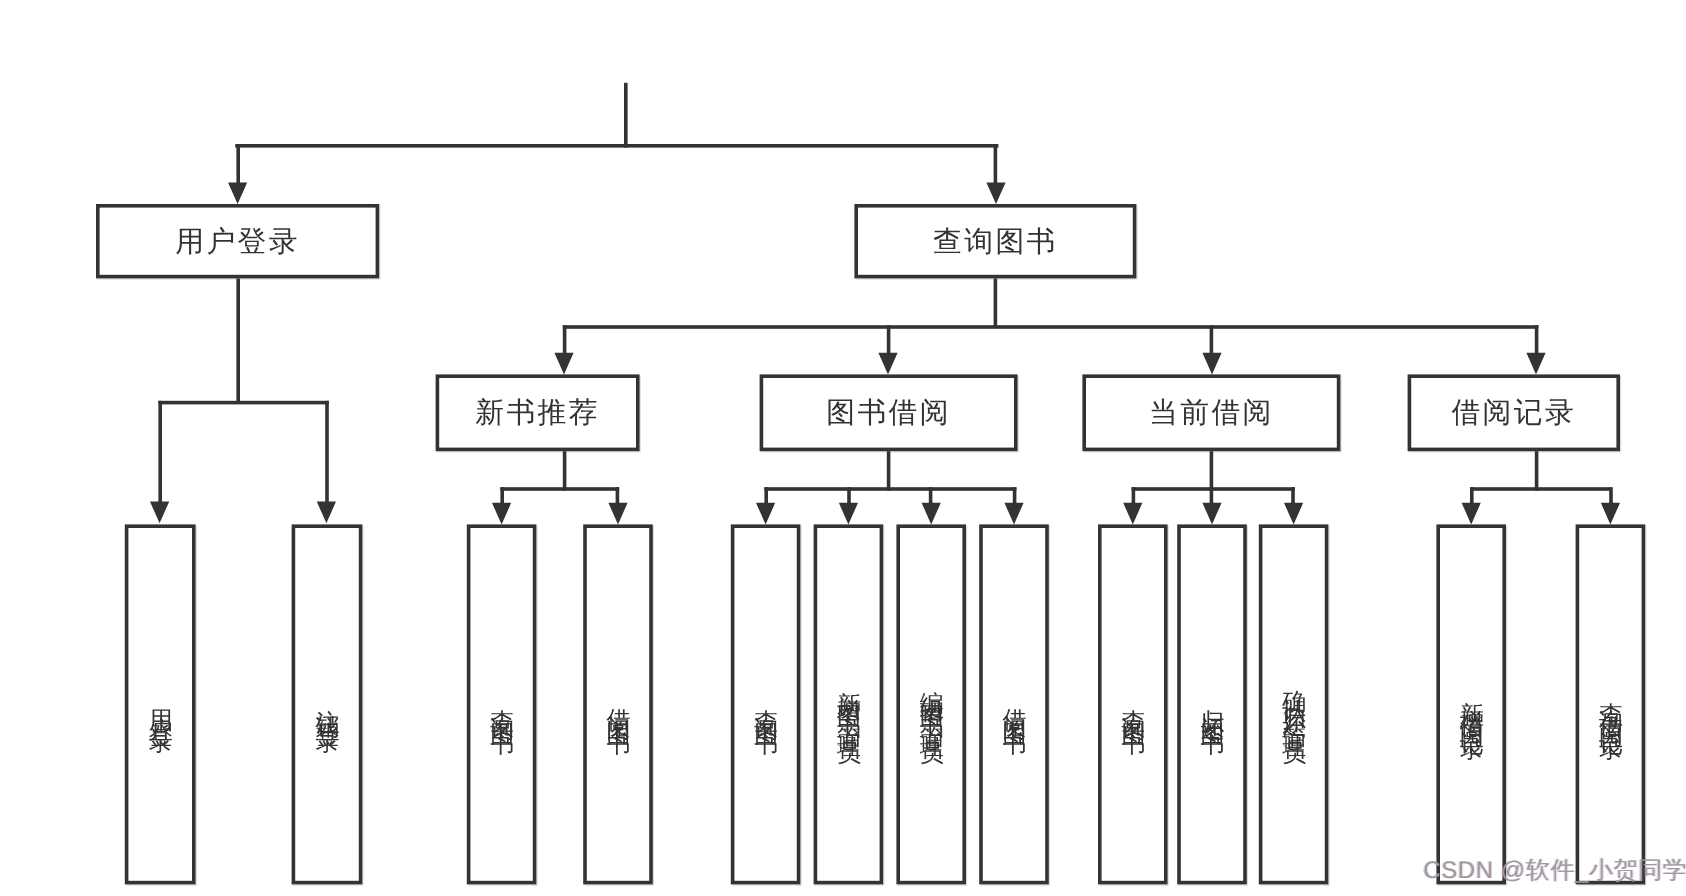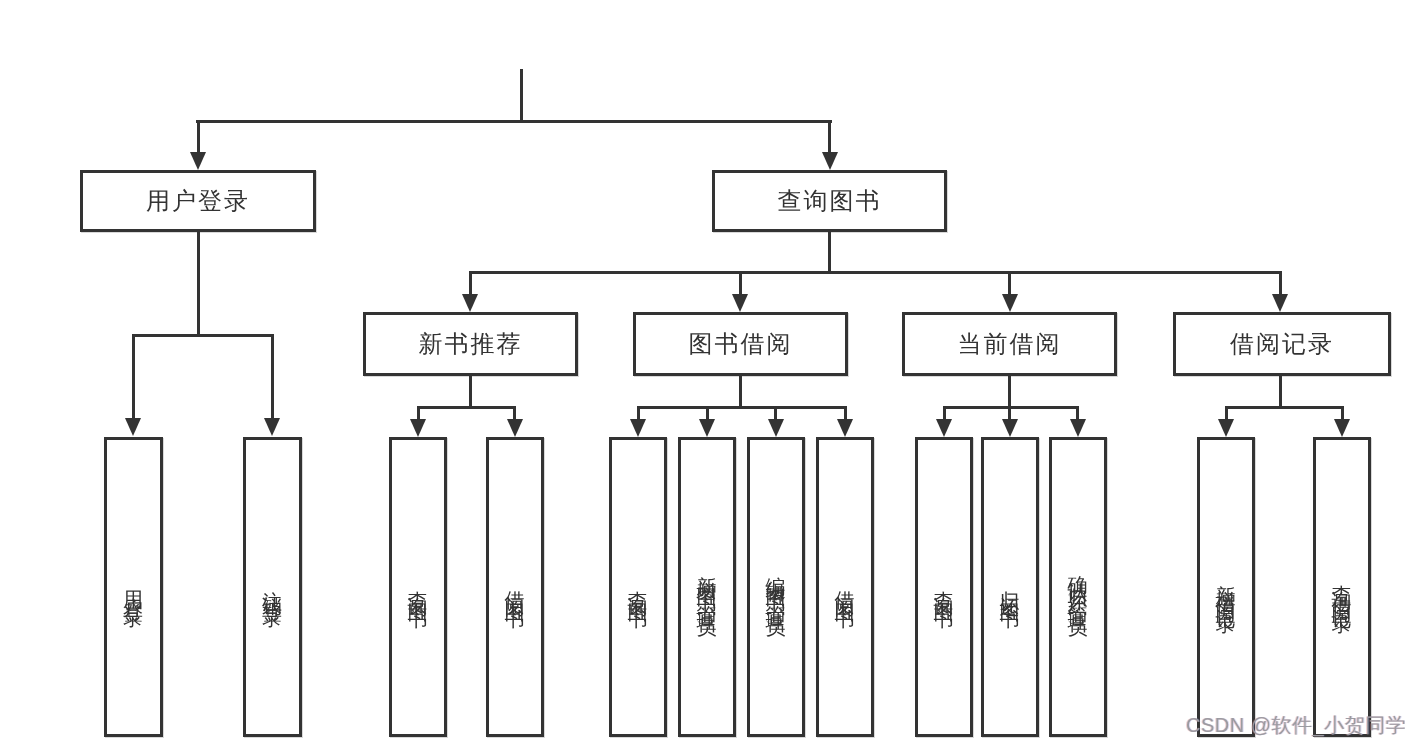--- a/index.html
+++ b/index.html
@@ -84,30 +84,30 @@
   <div class="hl" style="left:469px; top:271px; width:813px;"></div>
   <div class="vl" style="left:469px; top:271px; height:25px;"></div>
   <div class="ah" style="left:462px; top:294px;"></div>
   <div class="vl" style="left:739px; top:271px; height:25px;"></div>
   <div class="ah" style="left:732px; top:294px;"></div>
   <div class="vl" style="left:1008px; top:271px; height:25px;"></div>
   <div class="ah" style="left:1002px; top:294px;"></div>
   <div class="vl" style="left:1279px; top:271px; height:25px;"></div>
   <div class="ah" style="left:1272px; top:294px;"></div>
 
-  <div class="box" style="left:363px; top:312px; width:215px; height:64px;">
+  <div class="box" style="left:363px; top:312px; width:170px; height:64px;">
     <span>新书推荐</span>
   </div>
   <div class="box" style="left:902px; top:312px; width:215px; height:64px;">
     <span>当前借阅</span>
   </div>
   <div class="box" style="left:633px; top:312px; width:215px; height:64px;">
     <span>图书借阅</span>
   </div>
-  <div class="box" style="left:1173px; top:312px; width:218px; height:64px;">
+  <div class="box" style="left:1173px; top:312px; width:177px; height:64px;">
     <span>借阅记录</span>
   </div>
 
   <div class="vl" style="left:469px; top:376px; height:33px;"></div>
   <div class="hl" style="left:417px; top:406px; width:99px;"></div>
   <div class="vl" style="left:417px; top:406px; height:15px;"></div>
   <div class="ah" style="left:410px; top:419px;"></div>
   <div class="vl" style="left:513px; top:406px; height:15px;"></div>
   <div class="ah" style="left:507px; top:419px;"></div>
 

